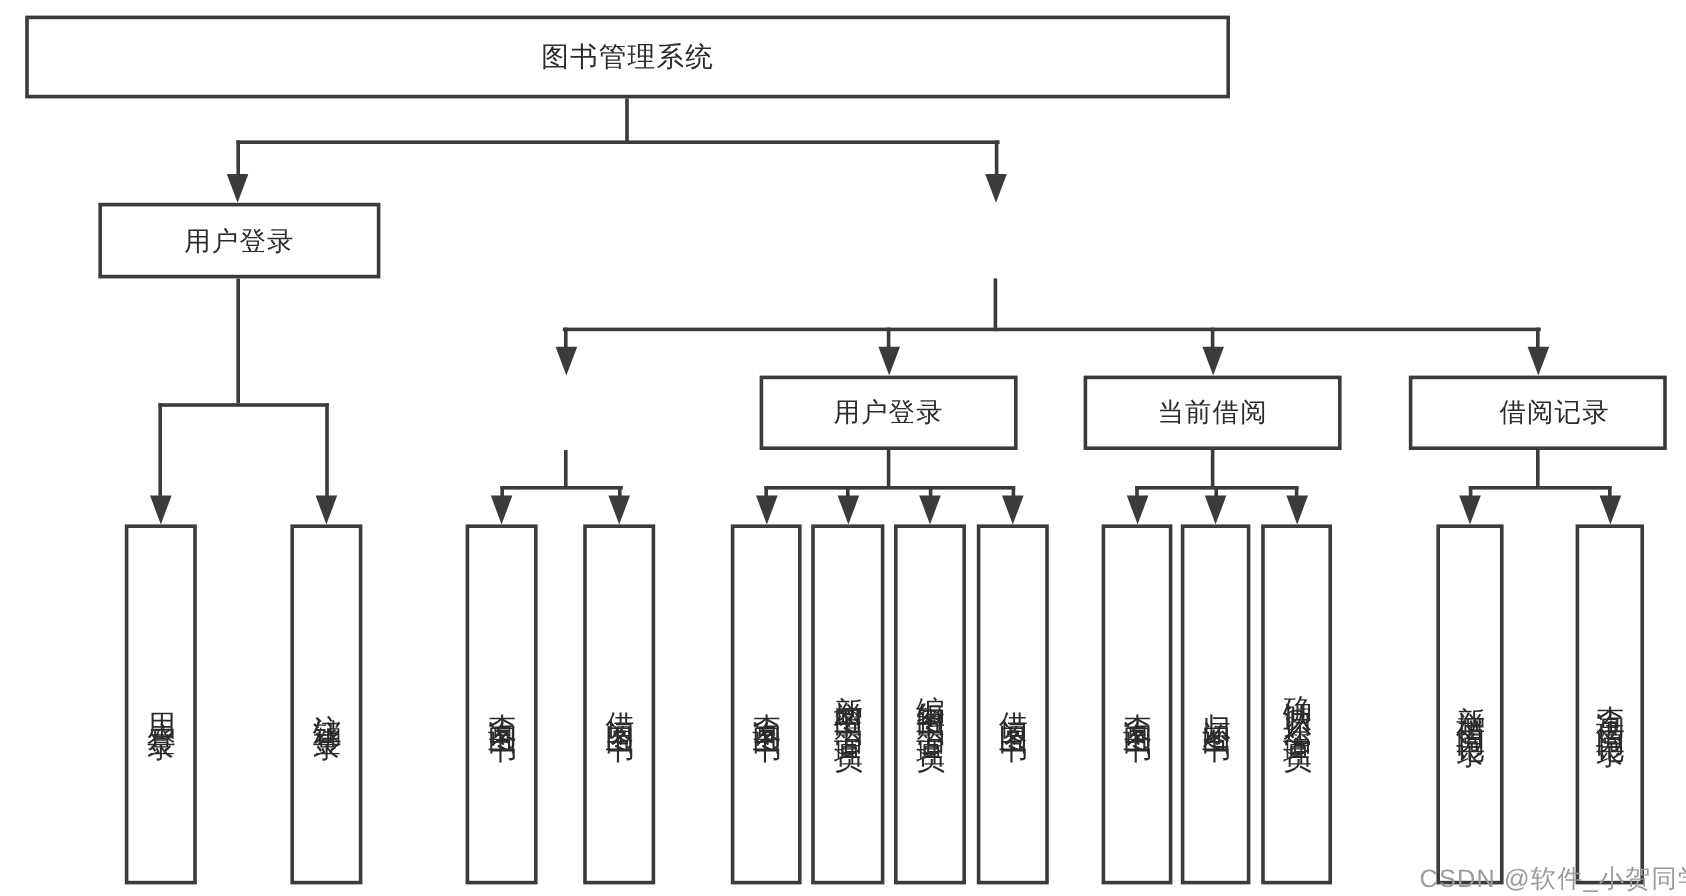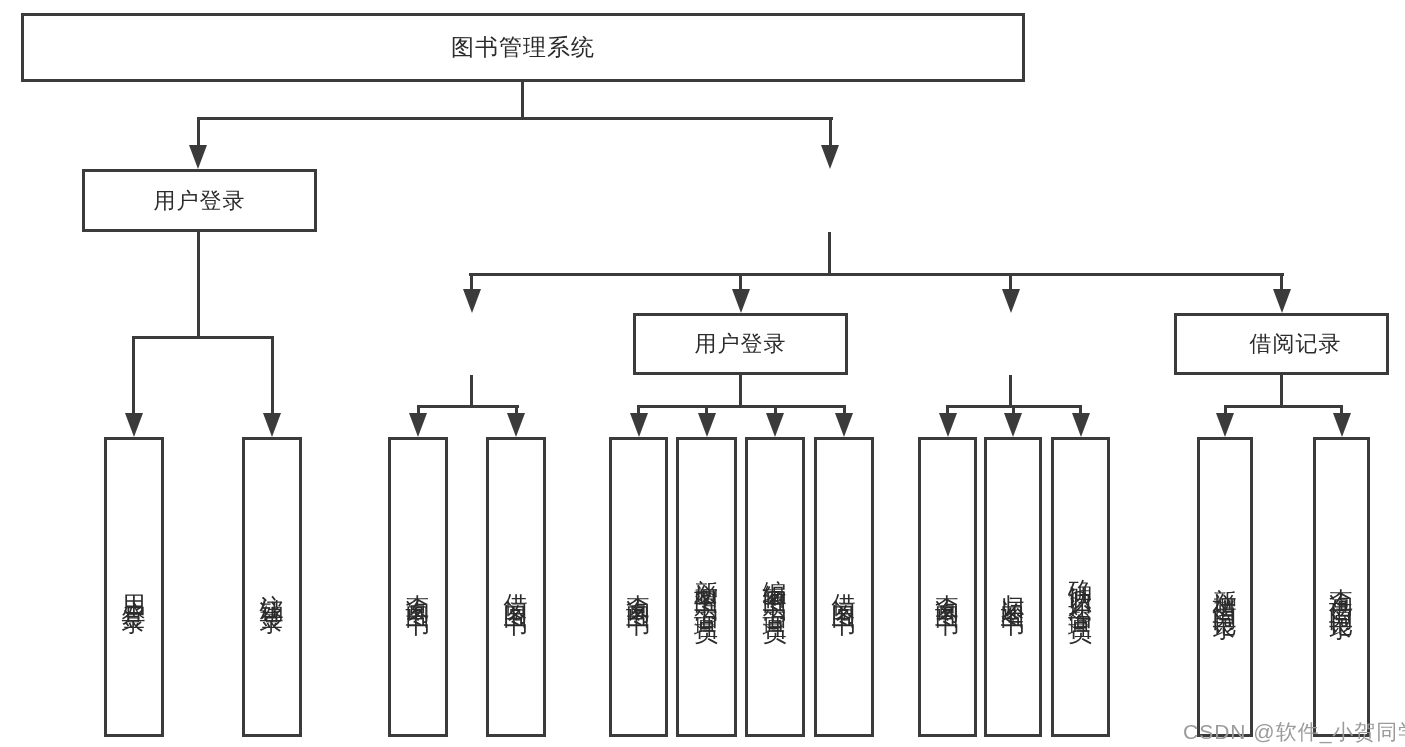--- a/index.html
+++ b/index.html
@@ -66,20 +66,23 @@
   <div class="box" style="left:82px;top:169px;width:235px;height:63px;">
     <span class="hlabel">用户登录</span>
   </div>
 
 
 
   <div class="box" style="left:633px;top:313px;width:215px;height:62px;">
     <span class="hlabel">用户登录</span>
   </div>
 
+  <div class="box" style="left:903px;top:313px;width:215px;height:62px;">
+    <span class="hlabel">当前借阅</span>
+  </div>
 
   <div class="box" style="left:1174px;top:313px;width:215px;height:62px;padding-left:28px;">
     <span class="hlabel">借阅记录</span>
   </div>
 
   <div class="box" style="left:104px;top:437px;width:60px;height:300px;">
     <span class="vtext">用户登录</span>
   </div>
   <div class="box" style="left:242px;top:437px;width:60px;height:300px;">
     <span class="vtext">注销登录</span>

